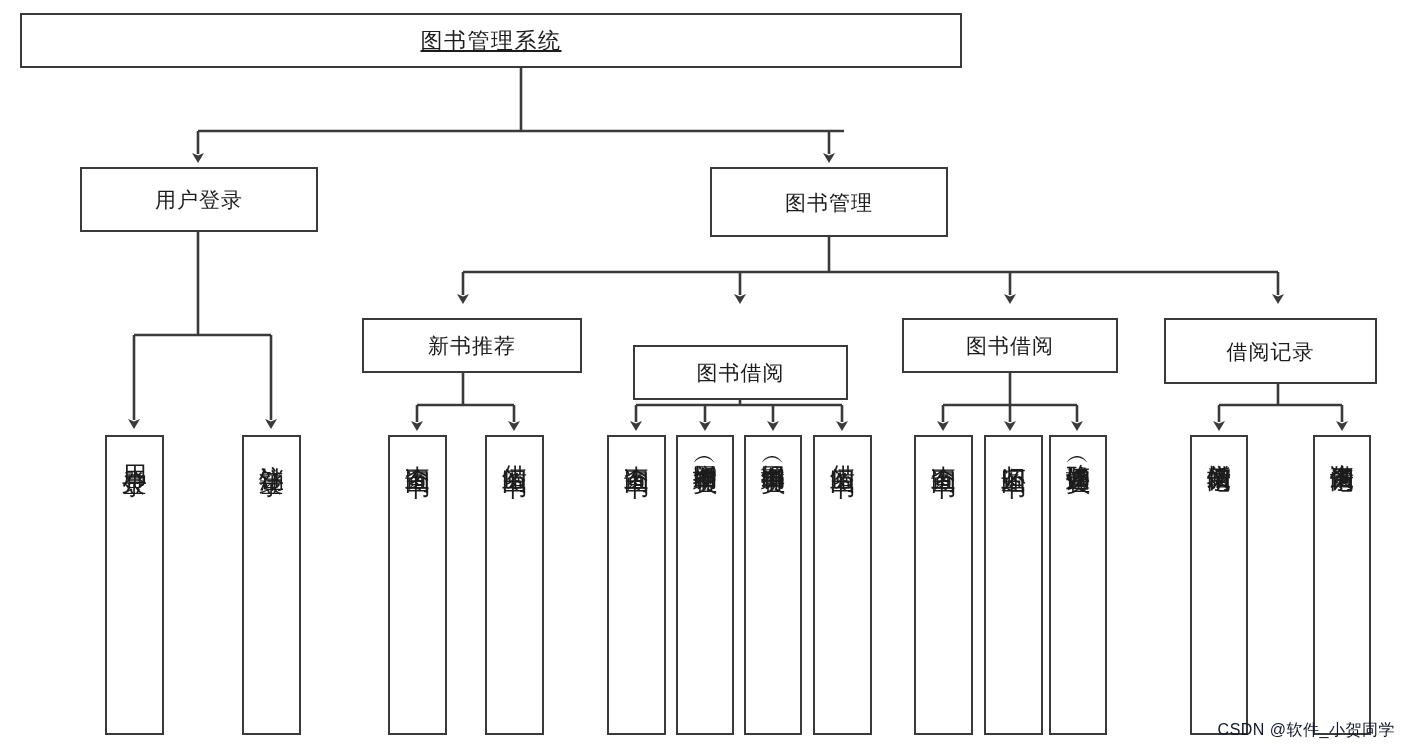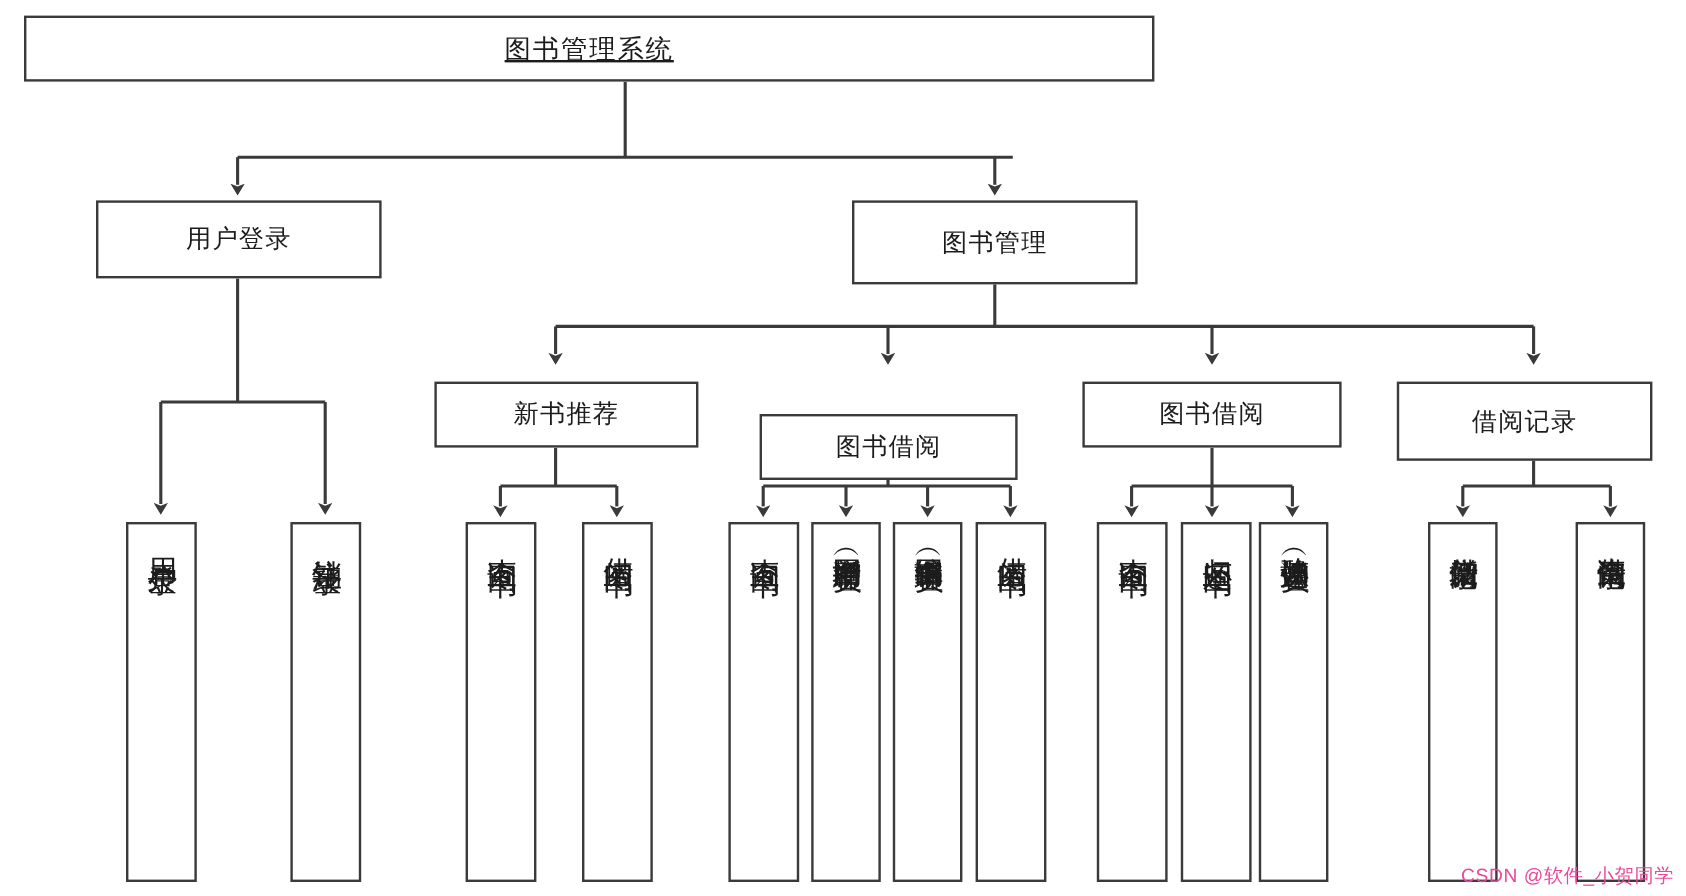--- a/index.html
+++ b/index.html
@@ -66,21 +66,21 @@
   }
   .node.vert.tall .lbl {
     font-size: 24px;
     letter-spacing: 1px;
   }
   .watermark {
     position: absolute;
     right: 10px;
     bottom: 6px;
     font-size: 16px;
-    color: #ec4899;
+    color: #0f172a;
     white-space: nowrap;
     letter-spacing: 0.5px;
   }
 </style>
 </head>
 <body>
 
 <div id="canvas">
 
   <svg class="wires" viewBox="0 0 1405 747" xmlns="http://www.w3.org/2000/svg">

